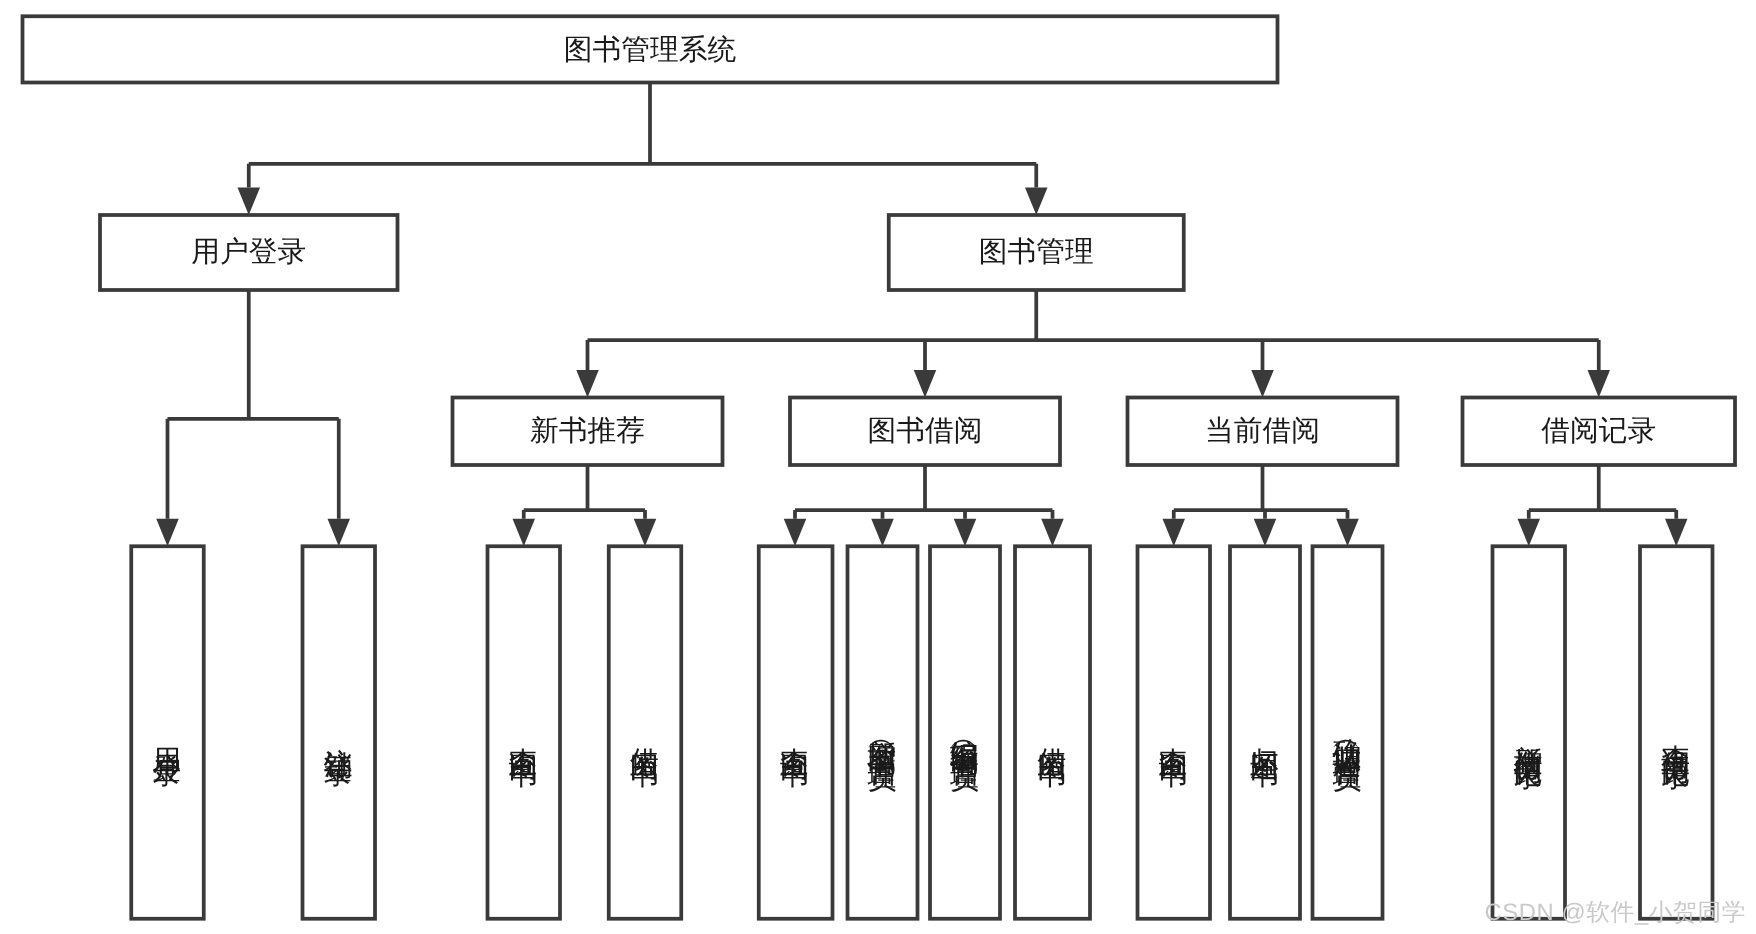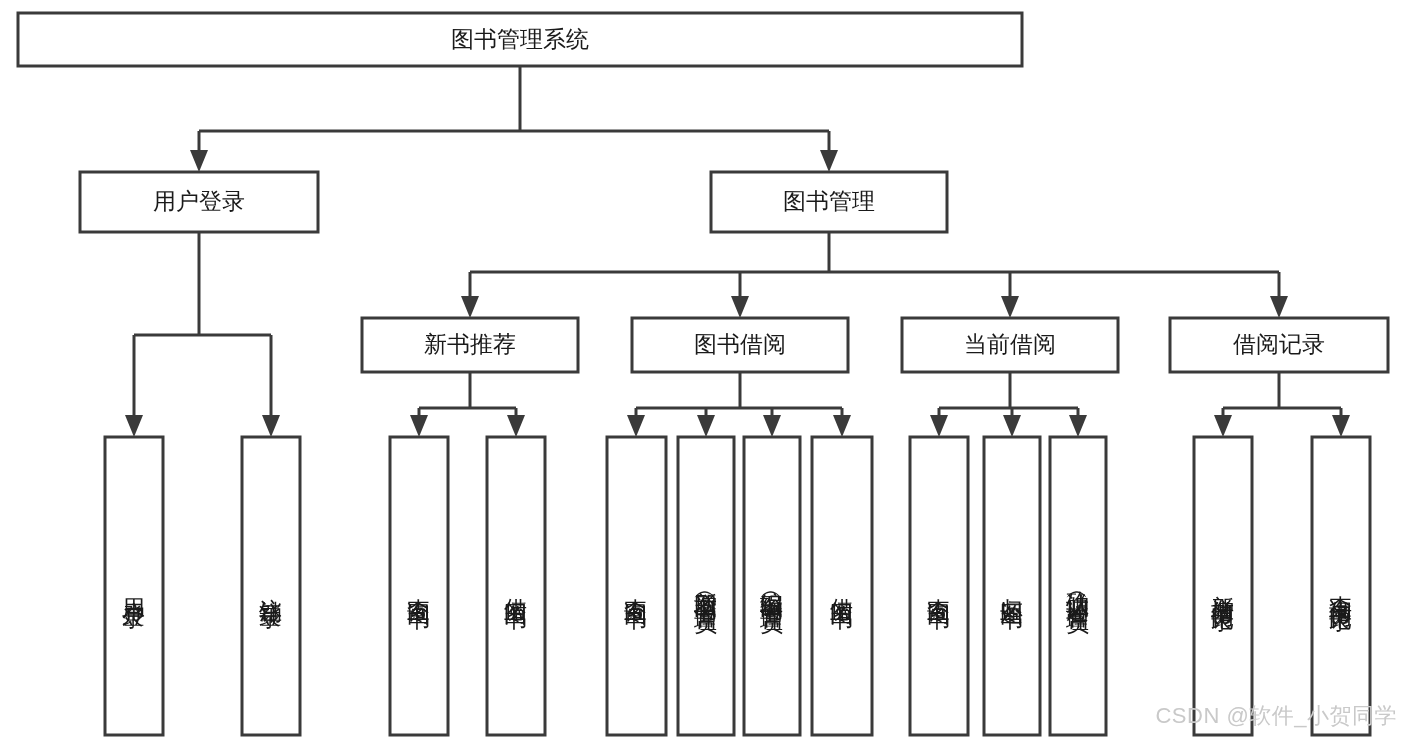--- a/index.html
+++ b/index.html
@@ -47,23 +47,23 @@
     fill: #1a1a1a;
     writing-mode: vertical-rl;
     text-orientation: upright;
     glyph-orientation-vertical: 0;
     text-anchor: middle;
     letter-spacing: 3px;
   }
   .watermark {
     position: absolute;
     right: 8px;
-    bottom: 16px;
-    font-family: "Liberation Sans", "DejaVu Sans", sans-serif;
-    font-size: 22px;
+    bottom: 4px;
+    font-family: "Liberation Sans", "DejaVu Sans", sans-serif;
+    font-size: 19px;
     color: #c9c9c9;
     white-space: nowrap;
     pointer-events: none;
     letter-spacing: 0.5px;
   }
 </style>
 </head>
 <body>
 
 <svg id="diagram" viewBox="0 0 1405 747" xmlns="http://www.w3.org/2000/svg">

